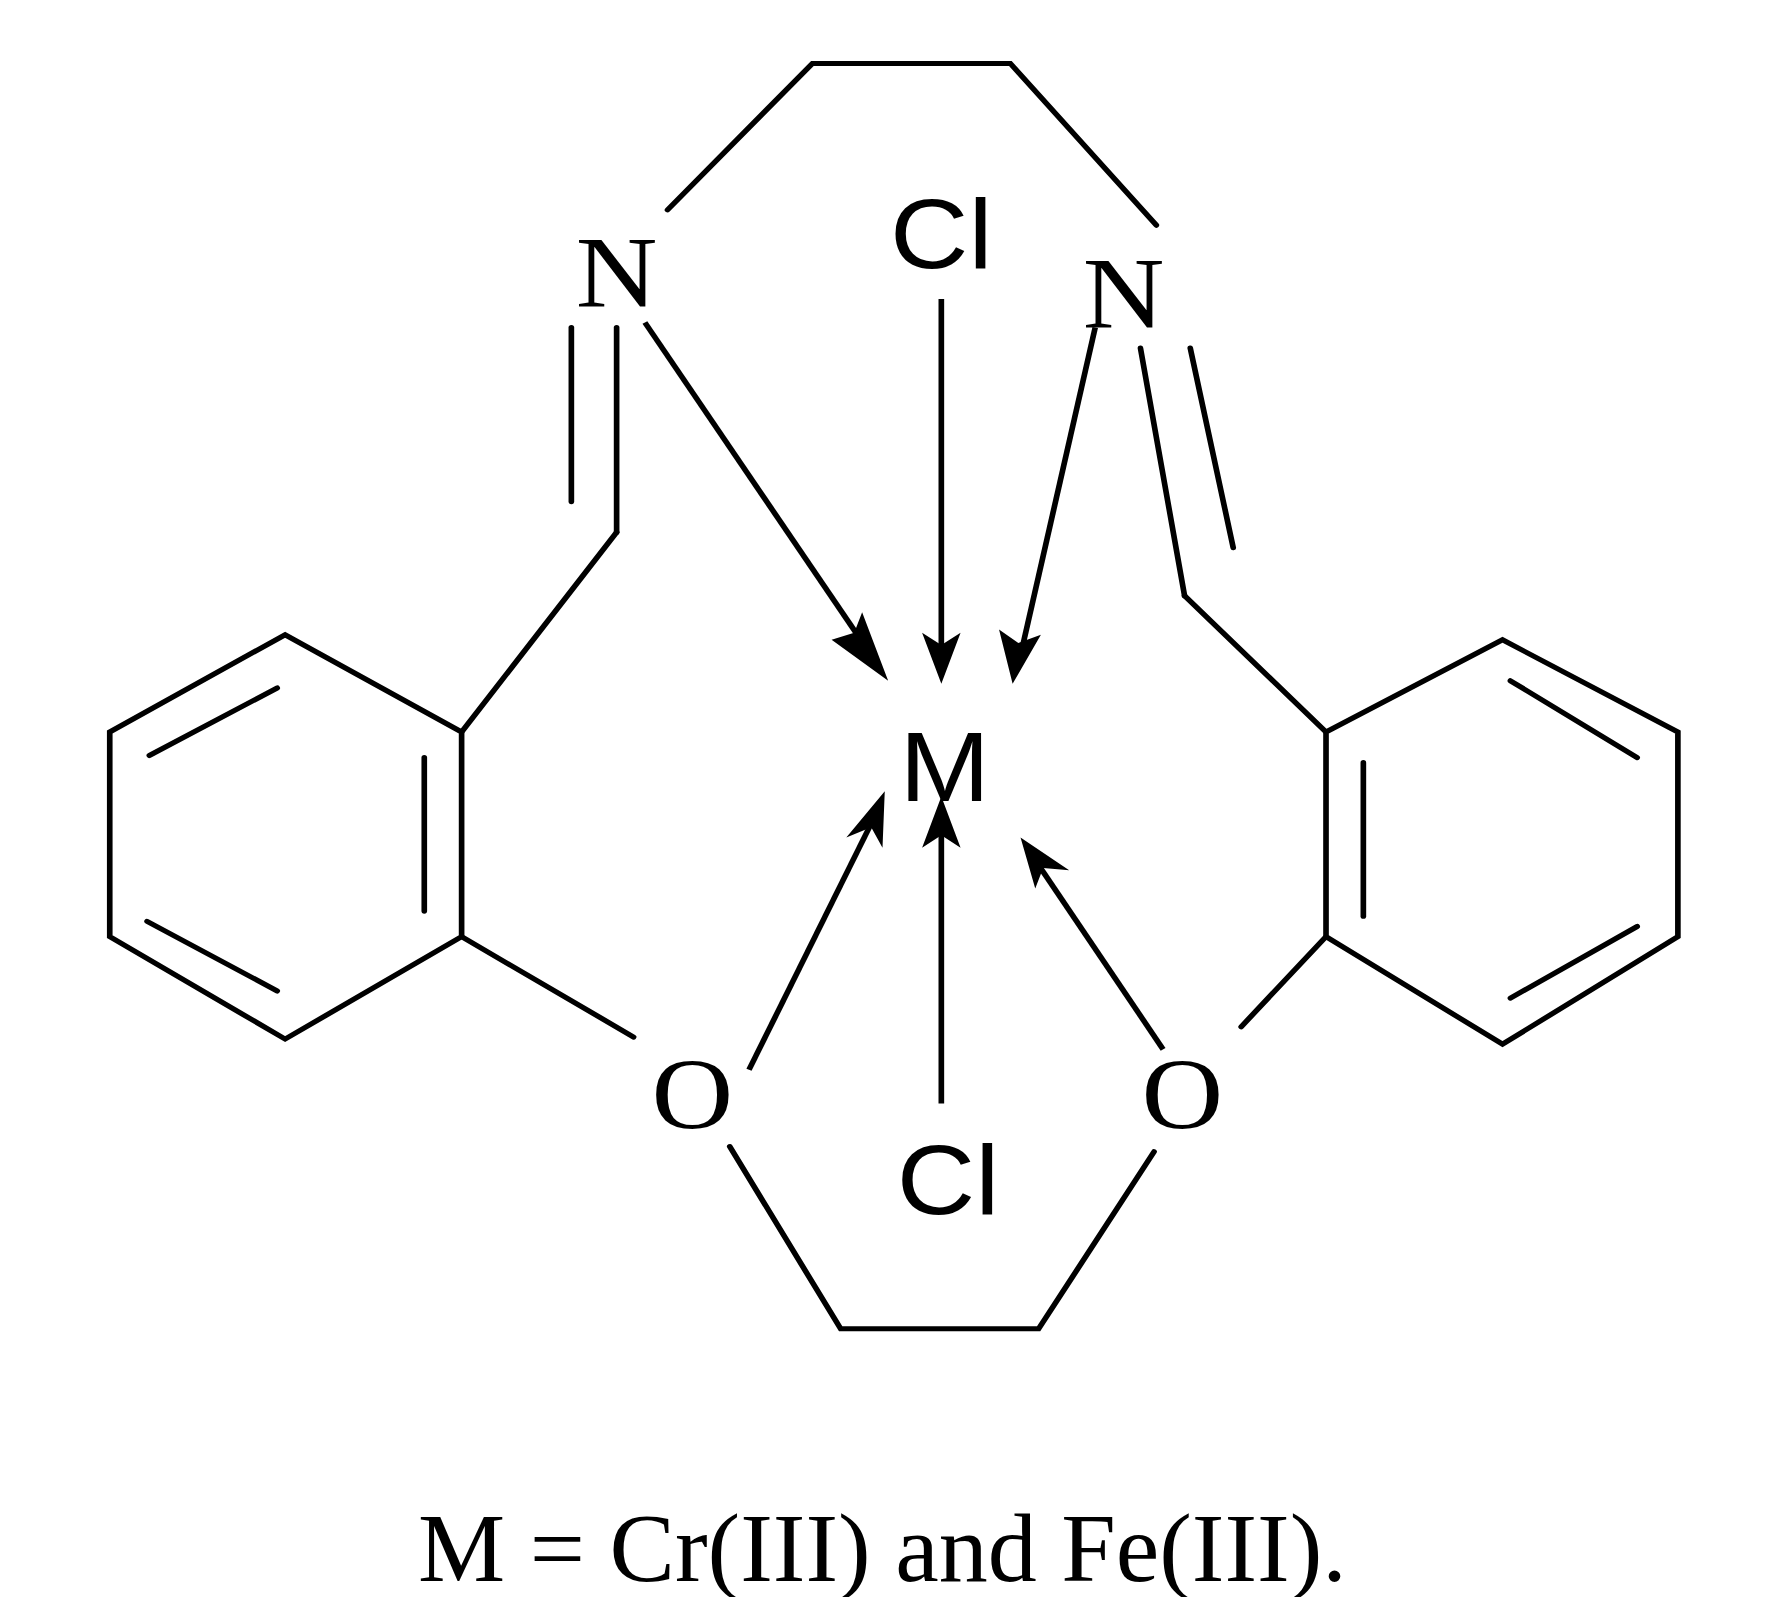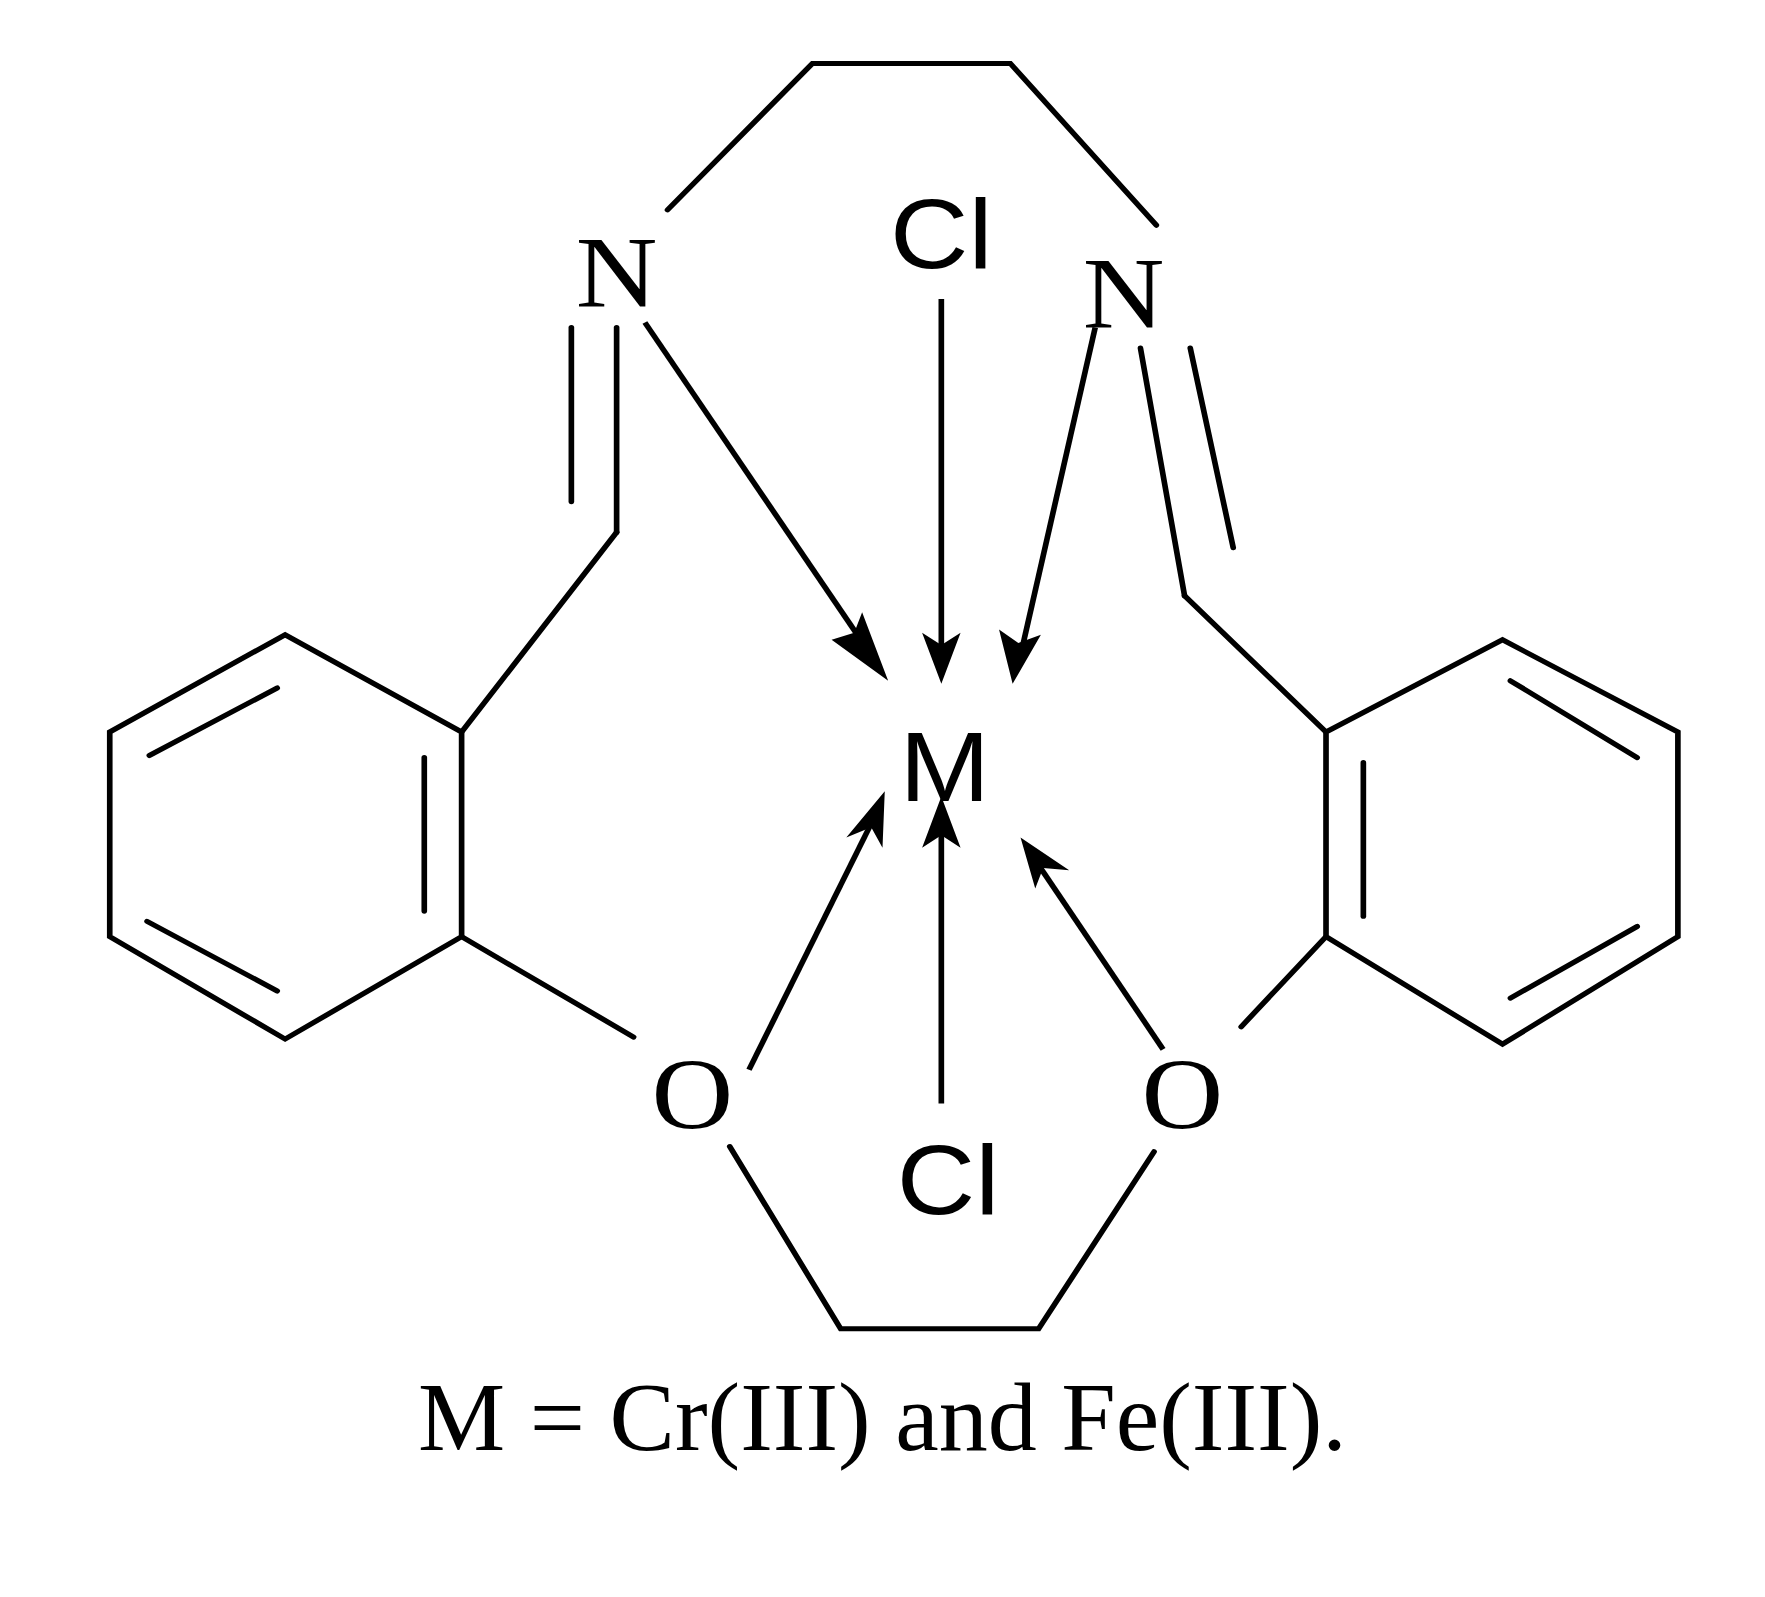--- a/index.html
+++ b/index.html
@@ -4,21 +4,21 @@
 <style>
   html, body { margin: 0; padding: 0; background: #ffffff; }
   body { width: 1765px; height: 1597px; position: relative; overflow: hidden; }
   #diagram { position: absolute; left: 0; top: 0; width: 1765px; height: 1597px; }
   .bond { stroke: #000; stroke-width: 5; fill: none; stroke-linecap: round; stroke-linejoin: miter; }
   .coord { stroke: #000; stroke-width: 5; fill: none; }
   .head { fill: #000; stroke: none; }
   .atom-serif { font-family: "Liberation Serif", "DejaVu Serif", serif; font-size: 100px; fill: #000; }
   .atom-sans { font-family: "Liberation Sans", "DejaVu Sans", sans-serif; font-size: 96px; fill: #000; }
   .caption {
-    position: absolute; left: 0; width: 1765px; top: 1368px;
+    position: absolute; left: 0; width: 1765px; top: 1499px;
     text-align: center;
     font-family: "Liberation Serif", "DejaVu Serif", serif;
     font-size: 98px; color: #000; line-height: 1;
   }
 </style>
 </head>
 <body>
 
 <svg id="diagram" viewBox="0 0 1560 1560" preserveAspectRatio="none" xmlns="http://www.w3.org/2000/svg">
 

